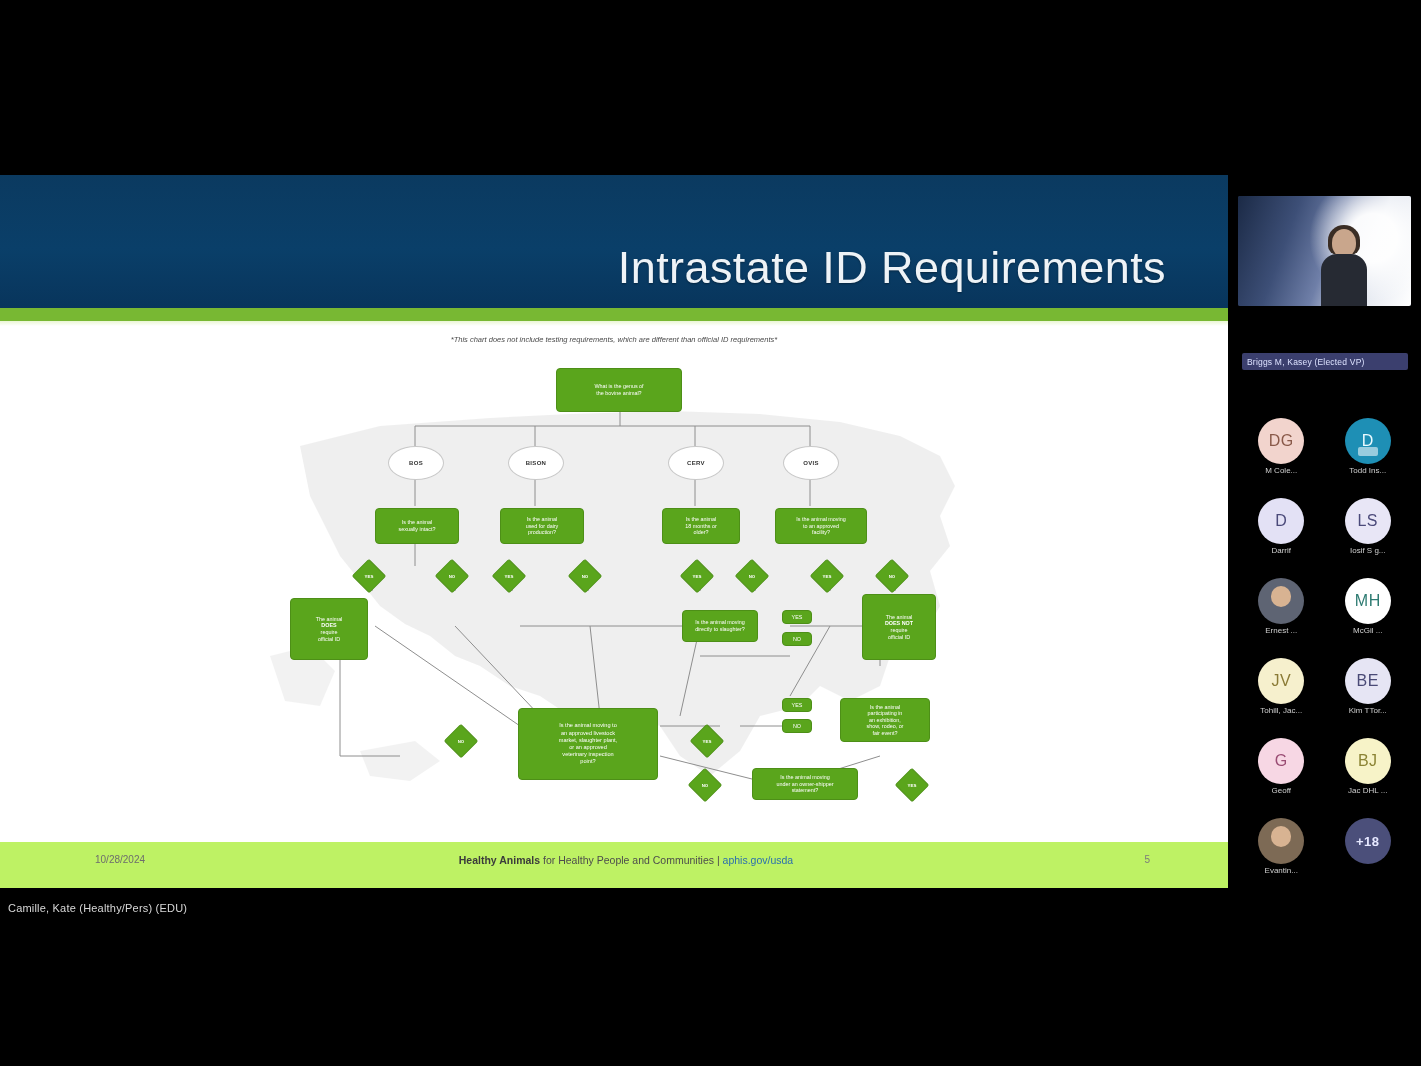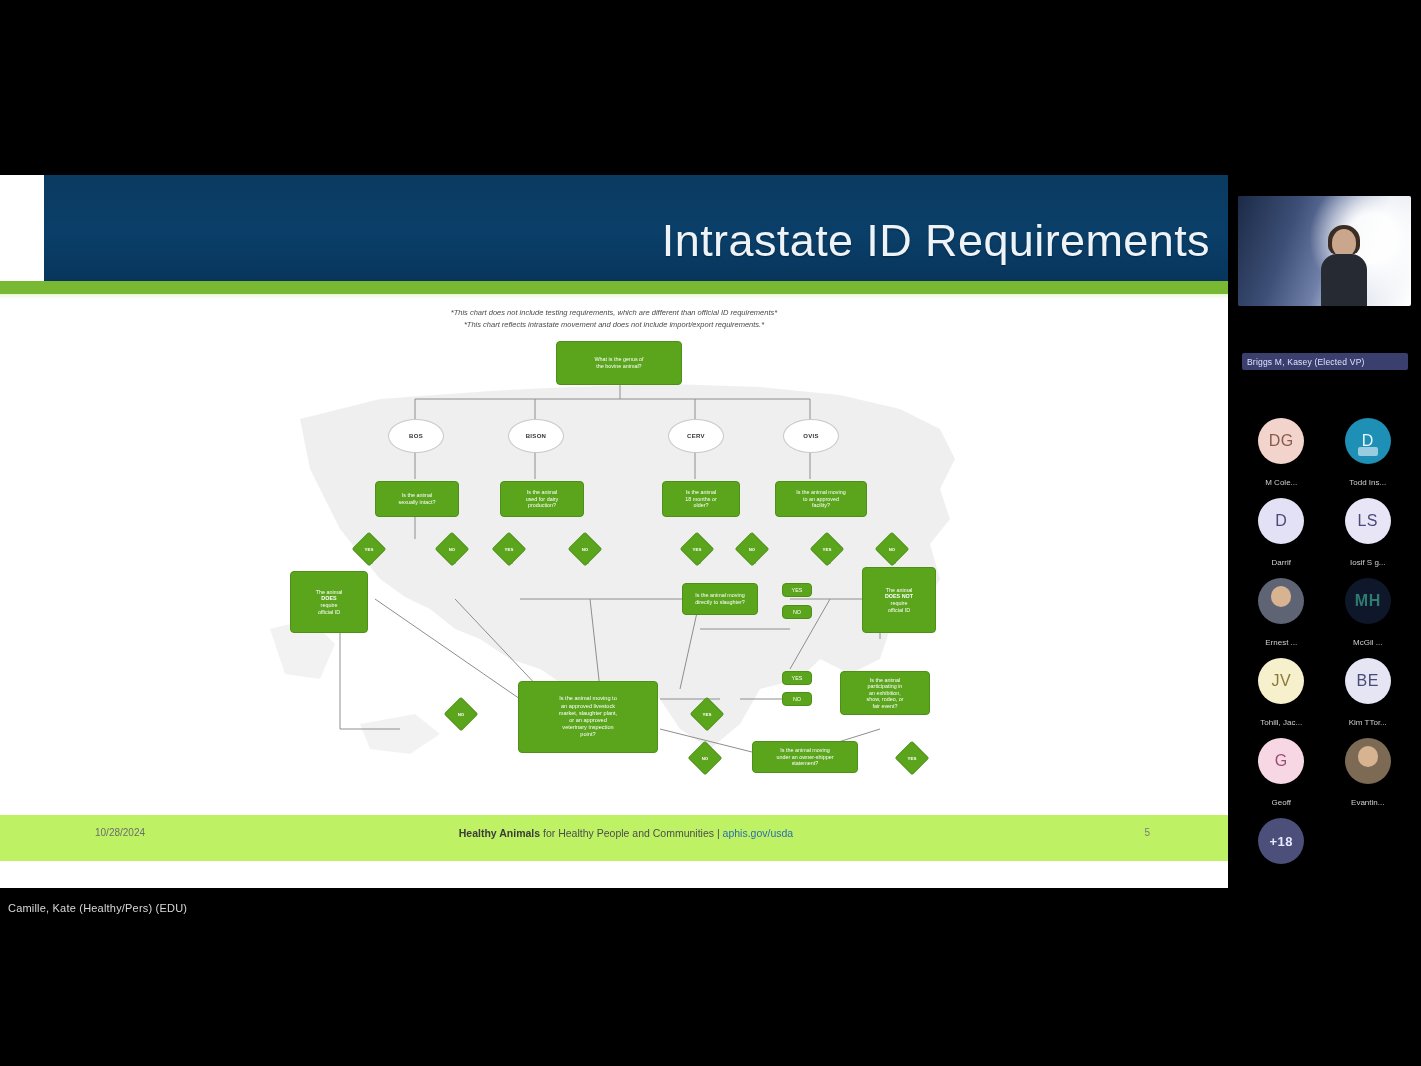--- a/index.html
+++ b/index.html
@@ -12,23 +12,22 @@
   #app { position: relative; width: 1421px; height: 1066px; background: #000; }
 
   
   #share-region {
     position: absolute; left: 0; top: 175px;
     width: 1228px; height: 713px;
     background: #ffffff;
     overflow: hidden;
   }
   #slide-header {
-    position: relative; width: 100%; height: 106px;
+    position: relative; width: 100%; height: 133px;
     background: linear-gradient(180deg,#0b3a60 0%,#0a3f69 55%,#08355c 100%);
-    margin-left: 44px;
   }
   #slide-title {
     position: absolute; right: 62px; bottom: 14px;
     color: #eef3f7; font-size: 45px; font-weight: 400;
     letter-spacing: .4px; white-space: nowrap;
     text-shadow: 0 1px 2px rgba(0,0,0,.35);
   }
   #green-stripe { width: 100%; height: 13px; background: #78b833; }
   #stripe-fade { width: 100%; height: 5px; background: linear-gradient(180deg,#eaf6d4,#ffffff); }
 
@@ -160,21 +159,21 @@
     height: 80px; display: flex; flex-direction: column;
     align-items: center; justify-content: flex-start; padding-top: 4px;
   }
   .p-avatar {
     width: 46px; height: 46px; border-radius: 50%;
     display: flex; align-items: center; justify-content: center;
     font-size: 16px; font-weight: 400; letter-spacing: .5px;
     overflow: hidden; position: relative;
   }
   .p-name {
-    margin-top: 14px; color: #cfcfcf; font-size: 8px;
+    margin-top: 2px; color: #cfcfcf; font-size: 8px;
     max-width: 80px; overflow: hidden; text-overflow: ellipsis;
     white-space: nowrap; text-align: center;
   }
   .p-avatar.photo {
     background: linear-gradient(150deg,#6e5a48 0%,#b99a78 45%,#3d3228 100%);
   }
   .p-avatar.photo::after {
     content: ""; position: absolute; left: 28%; top: 18%;
     width: 44%; height: 44%; border-radius: 50%;
     background: #d8b392;
@@ -209,21 +208,20 @@
           L700,100 L715,130 L700,160 L710,190 L690,215 L700,250 L680,285 L650,300 L640,330
           L610,345 L580,330 L560,350 L520,360 L500,395 L470,420 L440,400 L420,370 L390,360
           L360,372 L330,360 L300,340 L270,330 L240,310 L215,300 L190,280 L165,268 L140,250
           L120,225 L100,200 L85,170 L70,140 Z"></path>
         <path fill="#c6c6c6" d="M30,300 L70,290 L95,315 L80,350 L45,345 Z"></path>
         <path fill="#c6c6c6" d="M120,395 L175,385 L200,405 L170,425 L130,420 Z"></path>
       </svg>
 
       <div id="disclaimer">
         <div>*This chart does not include testing requirements, which are different than official ID requirements*</div>
-        <div>*This chart reflects intrastate movement and does not include import/export requirements.*</div>
       </div>
 
       <svg class="fc" style="left:0;top:0;width:1228px;height:562px;" viewBox="0 0 1228 562">
         <g stroke="#8e8e8e" stroke-width="1" fill="none">
           <line x1="620" y1="70" x2="620" y2="100"></line>
           <line x1="415" y1="100" x2="810" y2="100"></line>
           <line x1="415" y1="100" x2="415" y2="120"></line>
           <line x1="535" y1="100" x2="535" y2="120"></line>
           <line x1="695" y1="100" x2="695" y2="120"></line>
           <line x1="810" y1="100" x2="810" y2="120"></line>
@@ -410,36 +408,40 @@
         </div>
         <div class="p-cell">
           <div class="p-avatar" style="background: rgb(232, 230, 246); color: rgb(75, 74, 122);">LS</div>
           <div class="p-name">Iosif S g...</div>
         </div>
         <div class="p-cell">
           <div class="p-avatar photo" style="background: rgb(94, 100, 115); color: rgb(255, 255, 255);"></div>
           <div class="p-name">Ernest ...</div>
         </div>
         <div class="p-cell">
-          <div class="p-avatar" style="background: #0f172a; color: rgb(46, 123, 114); font-weight: bold;">MH</div>
+          <div class="p-avatar" style="background: #ffffff; color: rgb(46, 123, 114);">MH</div>
           <div class="p-name">McGil ...</div>
         </div>
         <div class="p-cell">
           <div class="p-avatar" style="background: rgb(246, 240, 205); color: rgb(138, 122, 53);">JV</div>
           <div class="p-name">Tohill, Jac...</div>
         </div>
         <div class="p-cell">
           <div class="p-avatar" style="background: rgb(230, 229, 244); color: rgb(74, 74, 118);">BE</div>
           <div class="p-name">Kim TTor...</div>
         </div>
         <div class="p-cell">
           <div class="p-avatar" style="background: rgb(247, 215, 228); color: rgb(154, 77, 116);">G</div>
           <div class="p-name">Geoff</div>
         </div>
         <div class="p-cell">
+          <div class="p-avatar" style="background: rgb(247, 243, 200); color: rgb(139, 131, 52);">BJ</div>
+          <div class="p-name">Jac DHL ...</div>
+        </div>
+        <div class="p-cell">
           <div class="p-avatar photo" style="background: rgb(125, 106, 85); color: rgb(255, 255, 255);"></div>
           <div class="p-name">Evantin...</div>
         </div>
         <div class="p-cell">
           <div class="p-avatar overflow" style="background: rgb(75, 79, 122); color: rgb(230, 232, 255);">+18</div>
           <div class="p-name"></div>
         </div>
       </div>
 
   </div>

